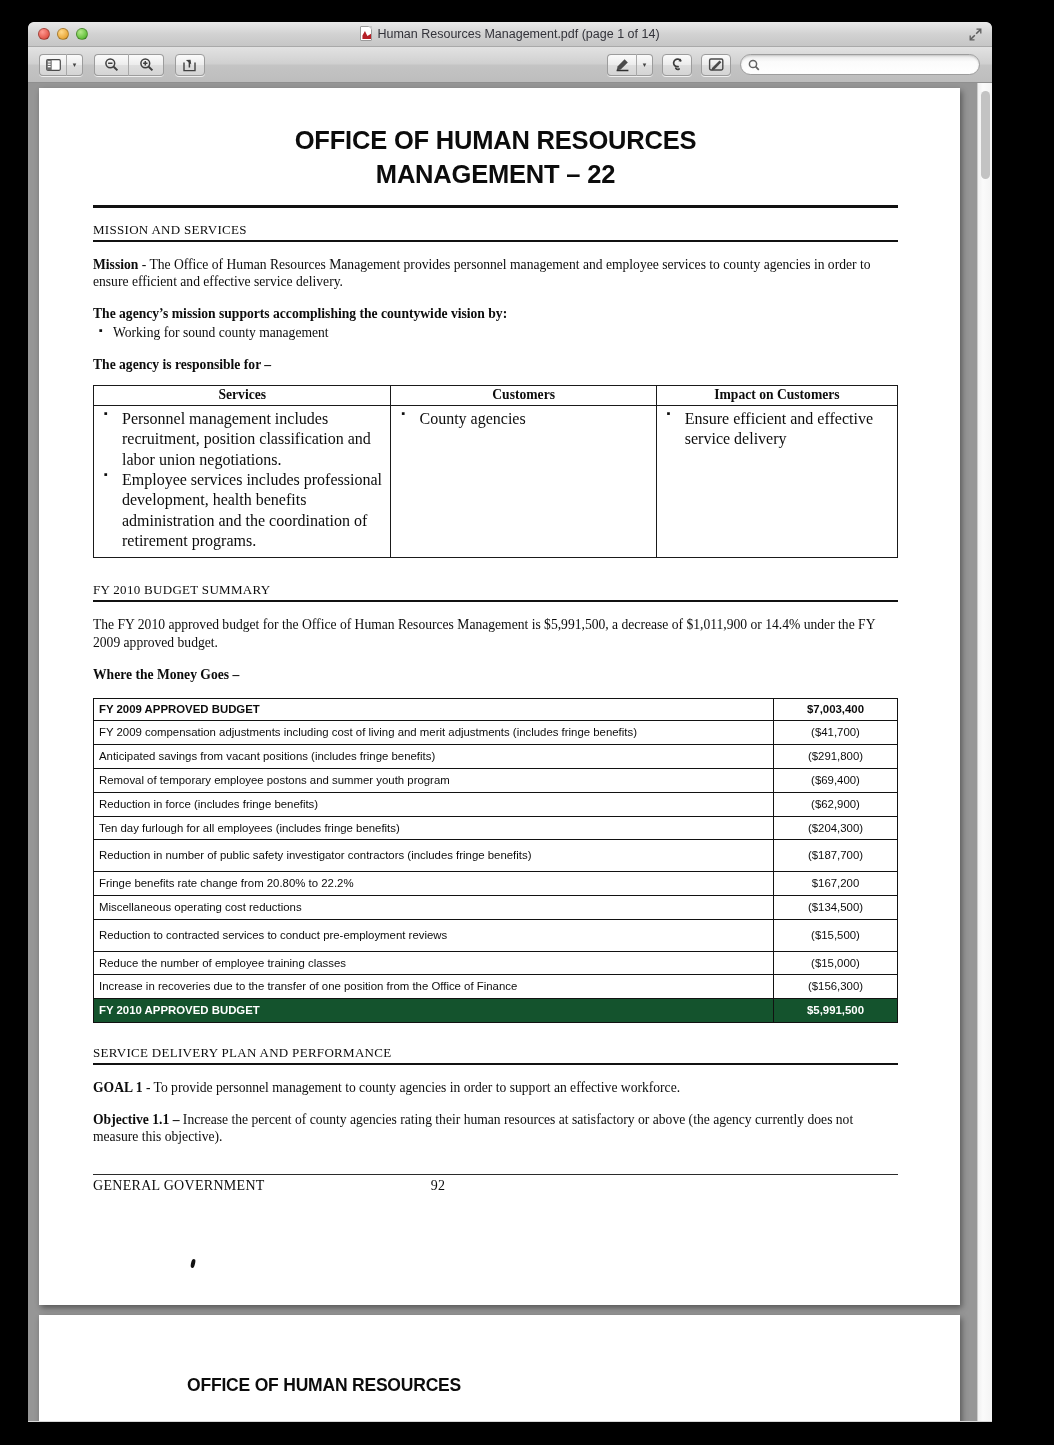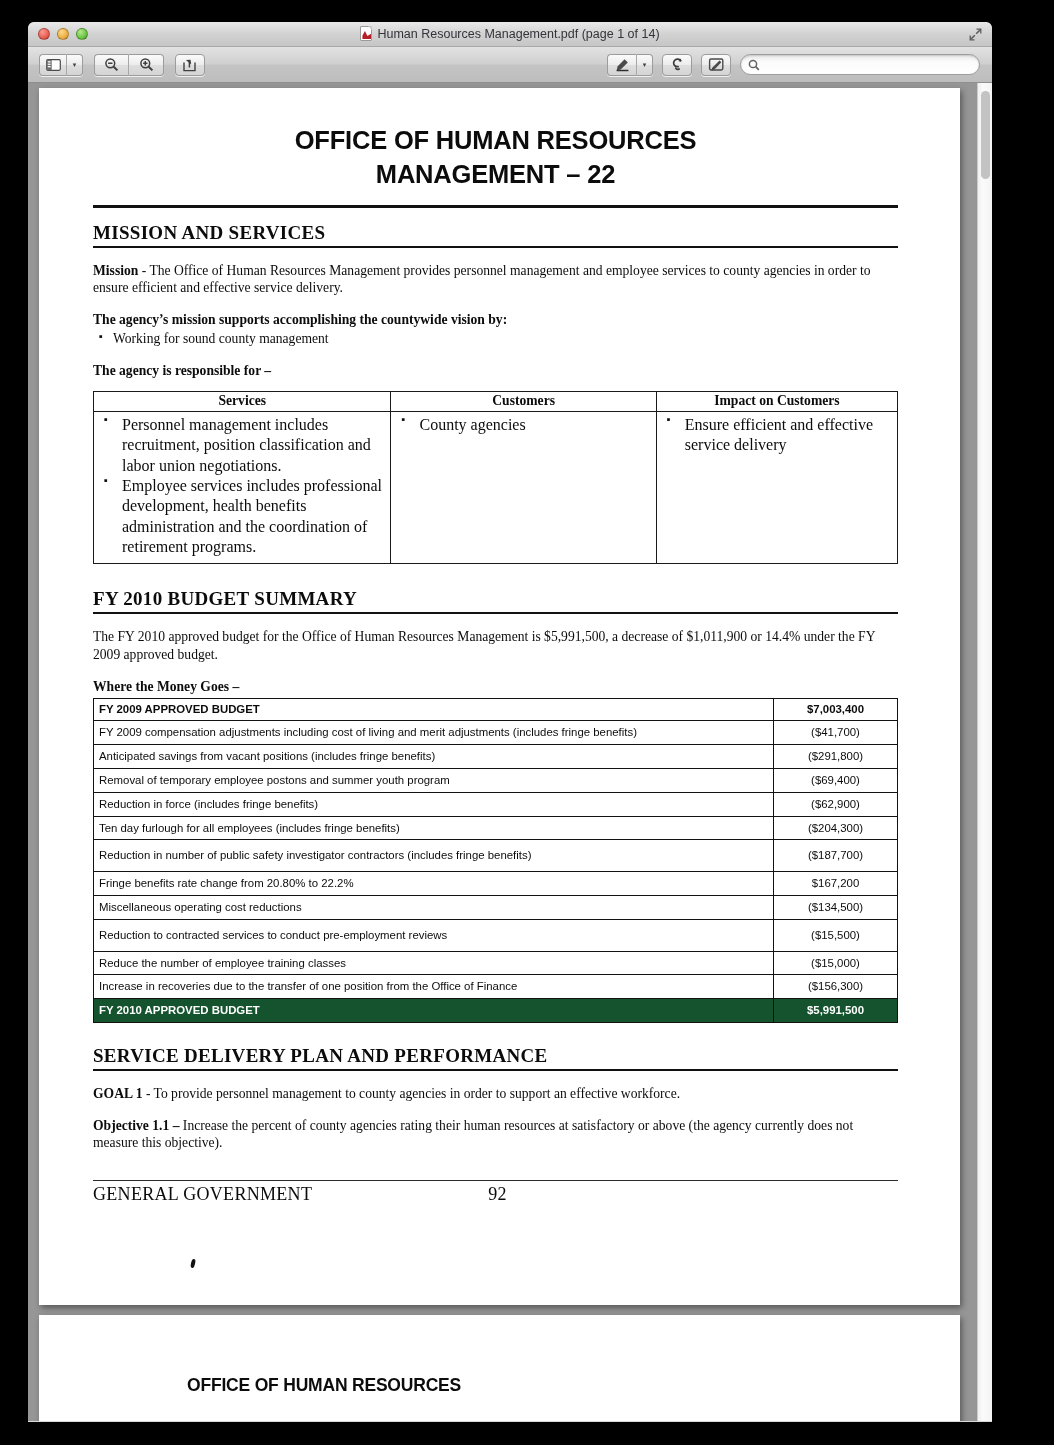--- a/index.html
+++ b/index.html
@@ -141,22 +141,22 @@
     font-size: 25.5px;
     text-align: center;
     line-height: 1.33;
     letter-spacing: -0.2px;
   }
   .hr-thick { border: none; border-top: 3.5px solid #111; margin: 13px 0 0 0; }
   .hr-med   { border: none; border-top: 2.2px solid #111; margin: 2px 0 0 0; }
 
   .sec-head {
     font-family: "Liberation Serif", serif;
-    font-weight: bold;
-    font-size: 19px;
+    font-weight: normal;
+    font-size: 13px;
     letter-spacing: 0.3px;
     margin-top: 14px;
   }
   p.body {
     font-family: "Liberation Serif", serif;
     font-size: 13.6px;
     line-height: 1.30;
     margin-top: 14px;
   }
   .b { font-weight: bold; }
@@ -181,41 +181,41 @@
     vertical-align: top;
   }
   table.svc th { text-align: center; font-weight: bold; padding: 1px 0 2px; font-size: 13.6px; }
   table.svc td { padding: 3px 6px 6px; }
   table.svc td ul { list-style: none; }
   table.svc td li { position: relative; padding-left: 22px; line-height: 1.27; }
   table.svc td li::before { content: "▪"; position: absolute; left: 4px; top: -2px; font-size: 11px; }
 
   
   table.bud {
-    width: 100%; border-collapse: collapse; margin-top: 3px;
+    width: 100%; border-collapse: collapse; margin-top: 15px;
     font-family: "Liberation Sans", sans-serif;
     font-size: 11.4px;
   }
   table.bud td {
     border: 1.4px solid #121212;
     padding: 4px 5px;
     line-height: 1.30;
   }
   table.bud td.amt { width: 124px; text-align: center; }
   table.bud tr.hdr td { font-weight: bold; padding: 3px 5px; }
   table.bud tr.total td {
     background: #14532d; color: #fff; font-weight: bold;
     border-color: #111;
   }
 
   
   #footline { border: none; border-top: 1.6px solid #2b2b2b; margin-top: 28px; }
   #footer {
-    display: flex; font-family: "Liberation Serif", serif; font-size: 18px;
-    margin-top: 3px; letter-spacing: 0.3px; gap: 10px;
+    display: flex; font-family: "Liberation Serif", serif; font-size: 14px;
+    margin-top: 3px; letter-spacing: 0.3px;
   }
   #footer .pg { margin-left: 166px; }
   #speck {
     position: absolute; left: 152px; top: 1171px;
     width: 4px; height: 9px; background: #111;
     border-radius: 60% 40% 50% 50%; transform: rotate(12deg);
   }
 
   #page2-title {
     position: absolute; left: 148px; top: 60px;

